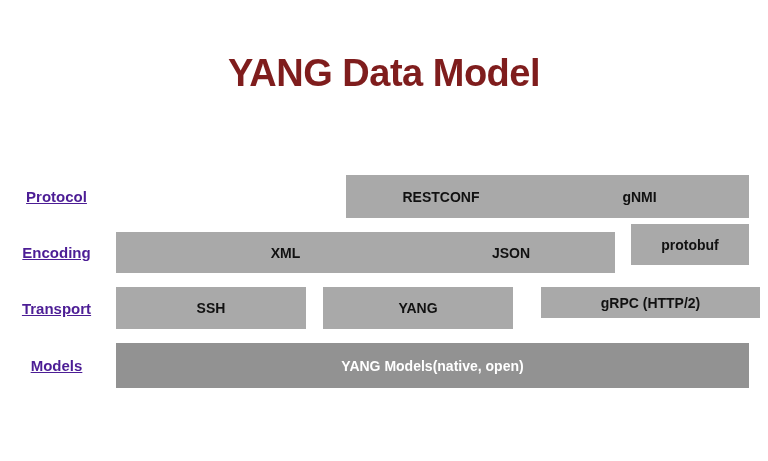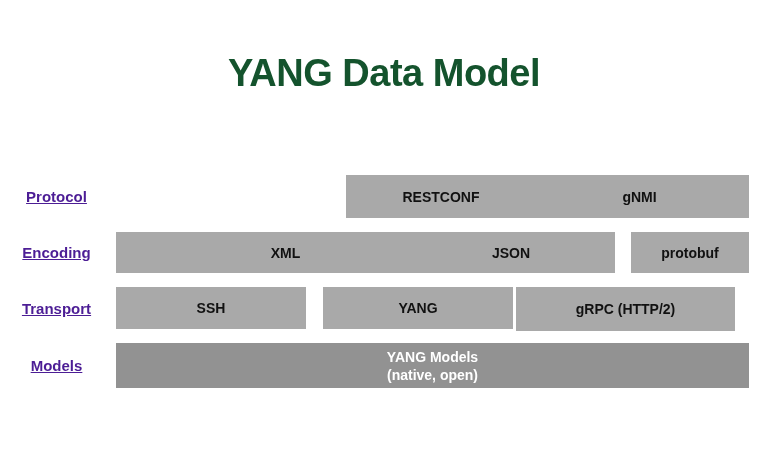--- a/index.html
+++ b/index.html
@@ -18,21 +18,21 @@
   .title {
     position: absolute;
     top: 52px;
     left: 0;
     width: 768px;
     margin: 0;
     text-align: center;
     font-size: 38px;
     font-weight: 700;
     letter-spacing: -0.5px;
-    color: #14532d;
+    color: #7f1d1d;
   }
   .row-label {
     position: absolute;
     left: 4px;
     width: 105px;
     display: flex;
     align-items: center;
     justify-content: center;
     font-size: 15px;
     font-weight: 700;
@@ -55,31 +55,31 @@
     color: #111111;
     text-align: center;
   }
   
   .box-netconf  { top: 175px; height: 43px; left: 116px; width: 190px; }
   .box-restconf { top: 175px; height: 43px; left: 323px; width: 190px; margin-left: 23px; }
   .box-gnmi     { top: 175px; height: 43px; left: 530px; width: 219px; }
   
   .box-xml      { top: 232px; height: 41px; left: 116px; width: 275px; padding-left: 32px; }
   .box-json     { top: 232px; height: 41px; left: 407px; width: 208px; }
-  .box-protobuf { top: 232px; height: 41px; left: 631px; width: 118px; }
+  .box-protobuf { top: 224px; height: 41px; left: 631px; width: 118px; }
   
   .box-ssh      { top: 287px; height: 42px; left: 116px; width: 190px; }
   .box-http     { top: 287px; height: 42px; left: 323px; width: 190px; }
-  .box-grpc     { top: 287px; height: 44px; left: 516px; width: 219px; }
+  .box-grpc     { top: 287px; height: 31px; left: 541px; width: 219px; }
   
   .box-models {
     top: 343px; height: 45px; left: 116px; width: 633px;
     background: #929292;
     color: #ffffff;
-    flex-direction: column;
+    flex-direction: row;
     line-height: 18px;
   }
 </style>
 </head>
 <body>
 
 <div class="slide">
 
   <h1 class="title">YANG Data Model</h1>
 

